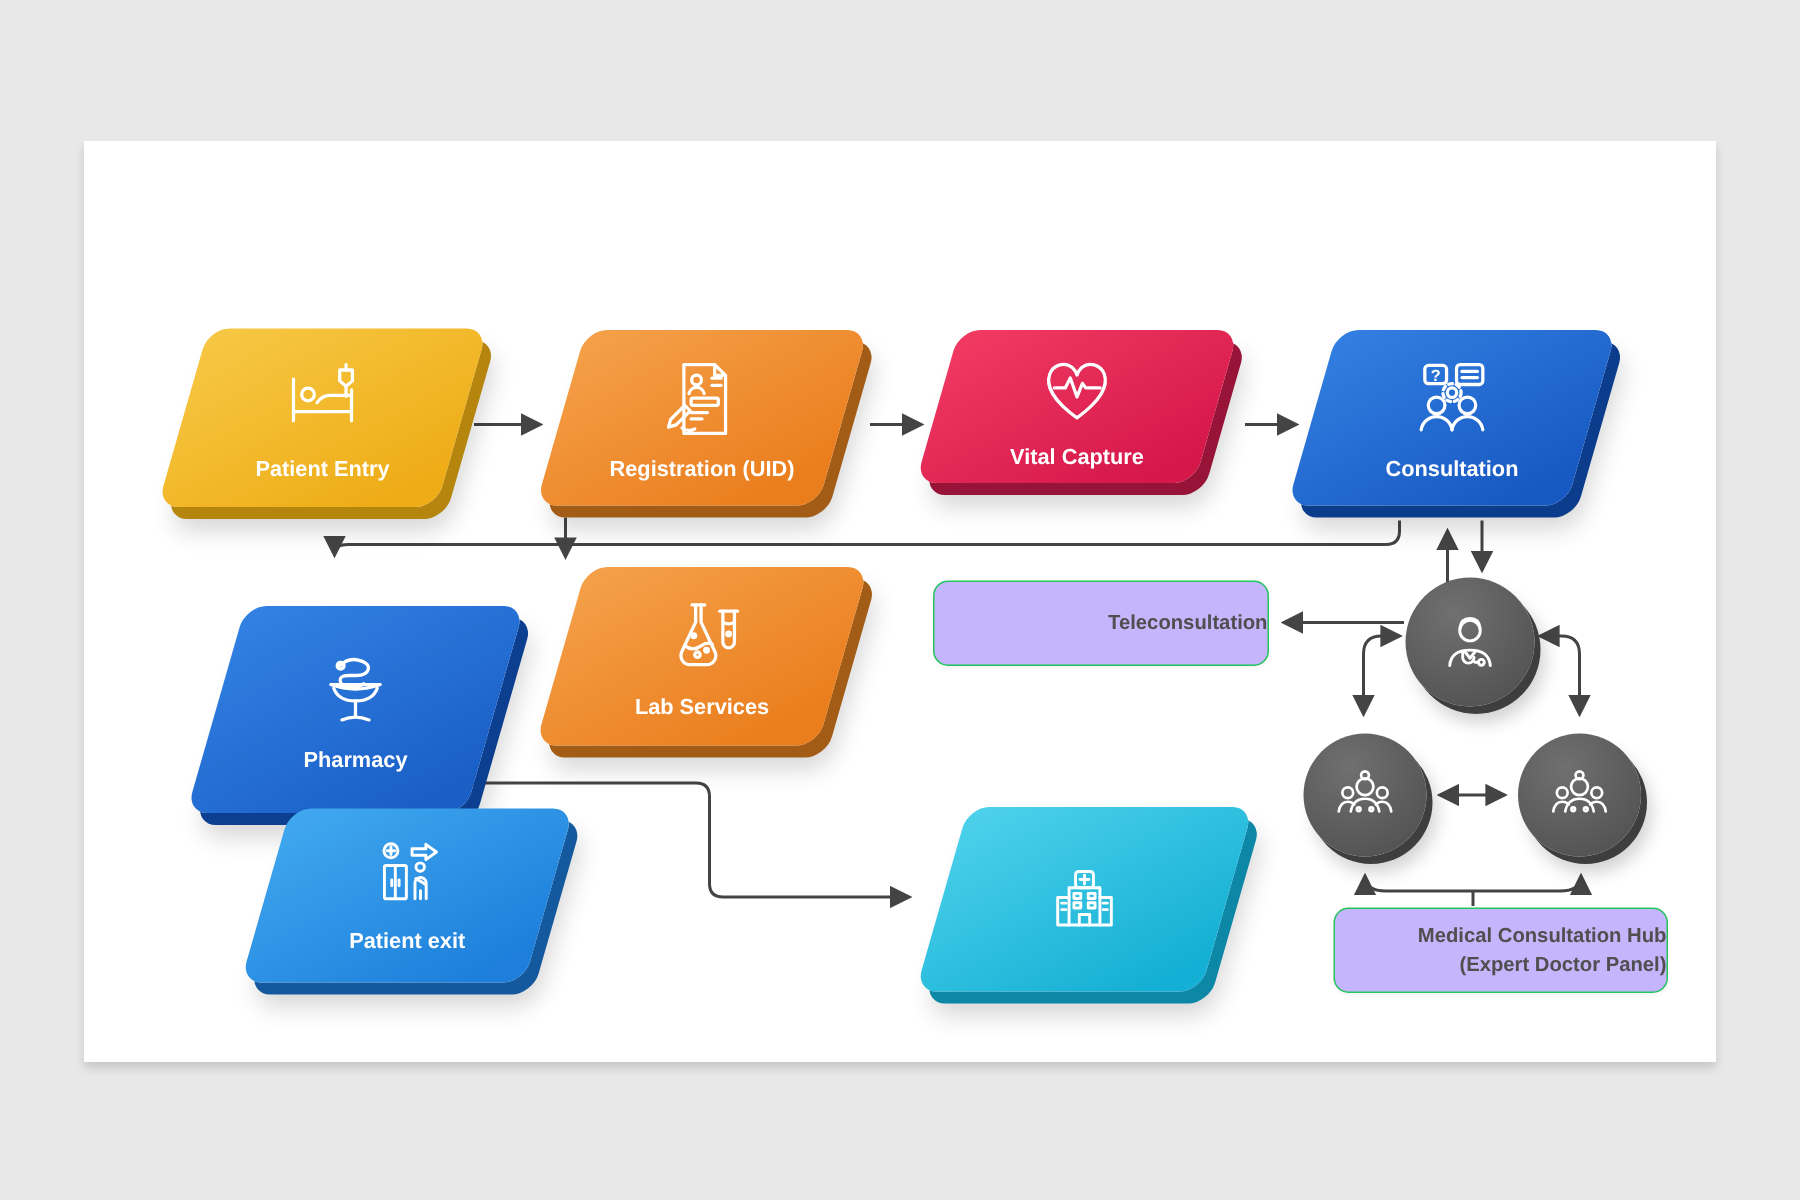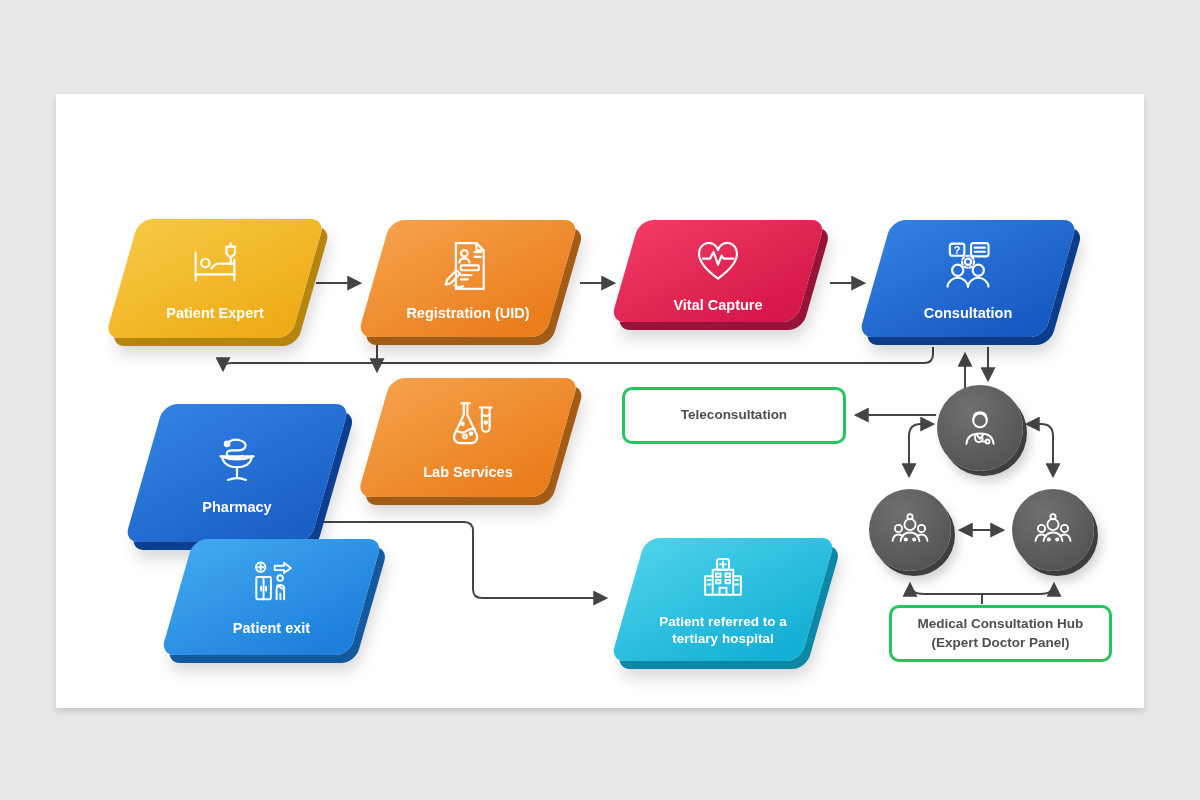--- a/index.html
+++ b/index.html
@@ -33,22 +33,22 @@
   }
   .card .icon { width:58px; height:58px; }
   .card.small-icon .icon { width:52px; height:52px; }
   .card .label {
     color:#FFFFFF; font-weight:bold; font-size:14.5px; line-height:1.25;
     text-align:center; max-width:172px;
   }
 
   
   .callout {
-    position:absolute; background:#ffffff; border:3px solid #22c55e; border-radius:10px;
-    display:flex; flex-direction:column; align-items:center; justify-content:center;
+    position:absolute; background:#c4b5fd; border:1px solid #22c55e; border-radius:10px;
+    display:flex; flex-direction:column; align-items:flex-end; justify-content:center;
     color:#4F4F4F; font-weight:bold; font-size:13.5px; line-height:1.35;
     box-shadow:0 1px 3px rgba(0,0,0,0.05); text-align:center;
   }
 
   
   .pcircle {
     position:absolute; border-radius:50%;
     display:flex; align-items:center; justify-content:center;
     background:radial-gradient(circle at 38% 28%, var(--c1) 0%, var(--c2) 78%);
     box-shadow:4px 5px 0 var(--c3), 7px 11px 11px rgba(0,0,0,0.18);
@@ -100,21 +100,21 @@
     <svg class="icon lineart" viewBox="0 0 48 48">
       <path d="M8 13v23"></path>
         <path d="M40 19v17"></path>
         <path d="M8 31h32"></path>
       <circle cx="16" cy="21.5" r="3.5"></circle>
       <path d="M21 26q3-4.5 8-4h11"></path>
       <path d="M37 5v3"></path>
         <path d="M33.5 8h7v6l-3.5 3-3.5-3z"></path>
         <path d="M37 17.5v5"></path>
     </svg>
-    <div class="label">Patient Expert</div>
+    <div class="label">Patient Entry</div>
   </div>
 </div>
 
 <div class="card" style="left: 374px; top: 220px; width: 188px; height: 117px; --c1: #F5A14B; --c2: #EA7D1C; --c3: #A35C15;">
   <div class="shape"></div>
   <div class="content">
     <svg class="icon lineart" viewBox="0 0 48 48">
       <path d="M14 5h17l6 6v32H14z"></path>
         <path d="M31 5v6h6"></path>
       <circle cx="21" cy="13.5" r="2.7"></circle>
@@ -235,21 +235,20 @@
       <rect x="17.5" y="19" width="4.2" height="3.2"></rect>
         <rect x="26.3" y="19" width="4.2" height="3.2"></rect>
       <rect x="17.5" y="24.8" width="4.2" height="3.2"></rect>
         <rect x="26.3" y="24.8" width="4.2" height="3.2"></rect>
       <path d="M20.8 38.5v-6.5h6.4v6.5"></path>
       <path d="M10 25h2.5"></path>
         <path d="M10 29h2.5"></path>
         <path d="M35.5 25H38"></path>
         <path d="M35.5 29H38"></path>
     </svg>
-    <div class="label" style="font-size:13.5px;max-width:168px">Patient referred to a tertiary hospital</div>
   </div>
 </div>
 
 <div class="pcircle big" style="left: 937px; top: 385px; width: 86px; height: 86px; --c1: #707070; --c2: #545454; --c3: #3E3E3E;">
   <svg class="icon lineart" viewBox="0 0 48 48">
     <circle cx="24" cy="17" r="6.3"></circle>
     <path d="M17.8 15.5q.6-6 6.2-6t6.2 6"></path>
     <path d="M11.5 38.5q.8-9.5 12.5-9.5t12.5 9.5"></path>
     <path d="M20.5 29.5l3.5 4.5 3.5-4.5"></path>
     <path d="M19.5 30.5v3a3.5 3.5 0 0 0 7 0"></path>

